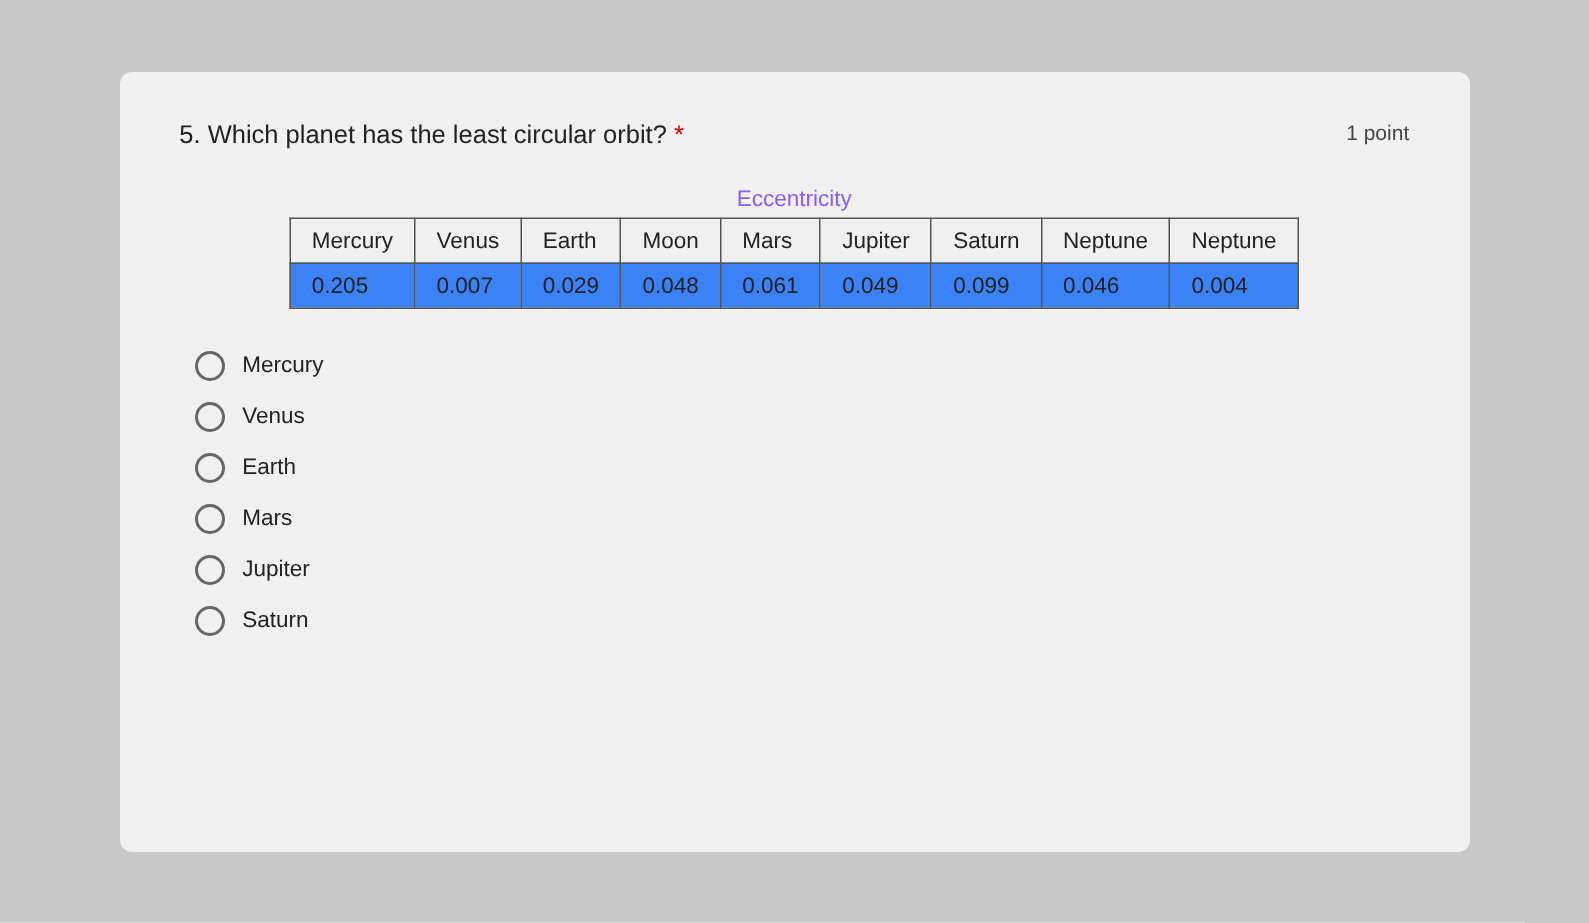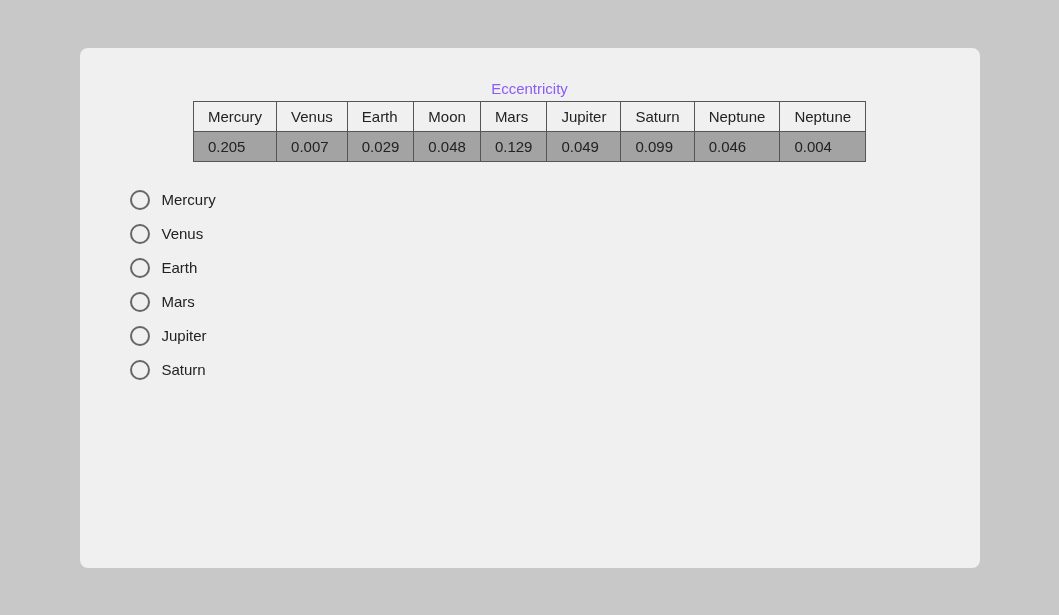--- a/index.html
+++ b/index.html
@@ -63,21 +63,21 @@
       white-space: nowrap;
     }
 
     .data-table th {
       font-weight: 500;
       background-color: #f0f0f0;
     }
 
     .data-table td {
       font-weight: 400;
-      background-color: #a3a3a3;
+      background-color: #3b82f6;
     }
 
     .options-list {
       list-style: none;
       padding-left: 10px;
       display: flex;
       flex-direction: column;
       gap: 14px;
     }
 
@@ -100,20 +100,29 @@
 
     .option-label {
       font-size: 15px;
       color: #222;
     }
   </style>
 </head>
 <body>
 
 <div class="card">
+  <div class="question-header">
+    <div>
+      <span style="font-size:17px; color:#222;">
+        <span>5.</span>
+        <span>Which planet has the least circular orbit?</span><span style="color:#d00;"> *</span>
+      </span>
+    </div>
+    <div class="points-label">1 point</div>
+  </div>
 
   <div class="eccentricity-label">Eccentricity</div>
 
   <table class="data-table">
     <thead>
       <tr>
 
       <th>Mercury</th>
           <th>Venus</th>
           <th>Earth</th>
@@ -125,21 +134,21 @@
           <th>Neptune</th>
         </tr>
     </thead>
     <tbody>
       <tr>
 
       <td>0.205</td>
           <td>0.007</td>
           <td>0.029</td>
           <td>0.048</td>
-          <td>0.129</td>
+          <td>0.061</td>
           <td>0.049</td>
           <td>0.099</td>
           <td>0.046</td>
           <td>0.004</td>
         </tr>
     </tbody>
   </table>
 
   <ul class="options-list">
 

